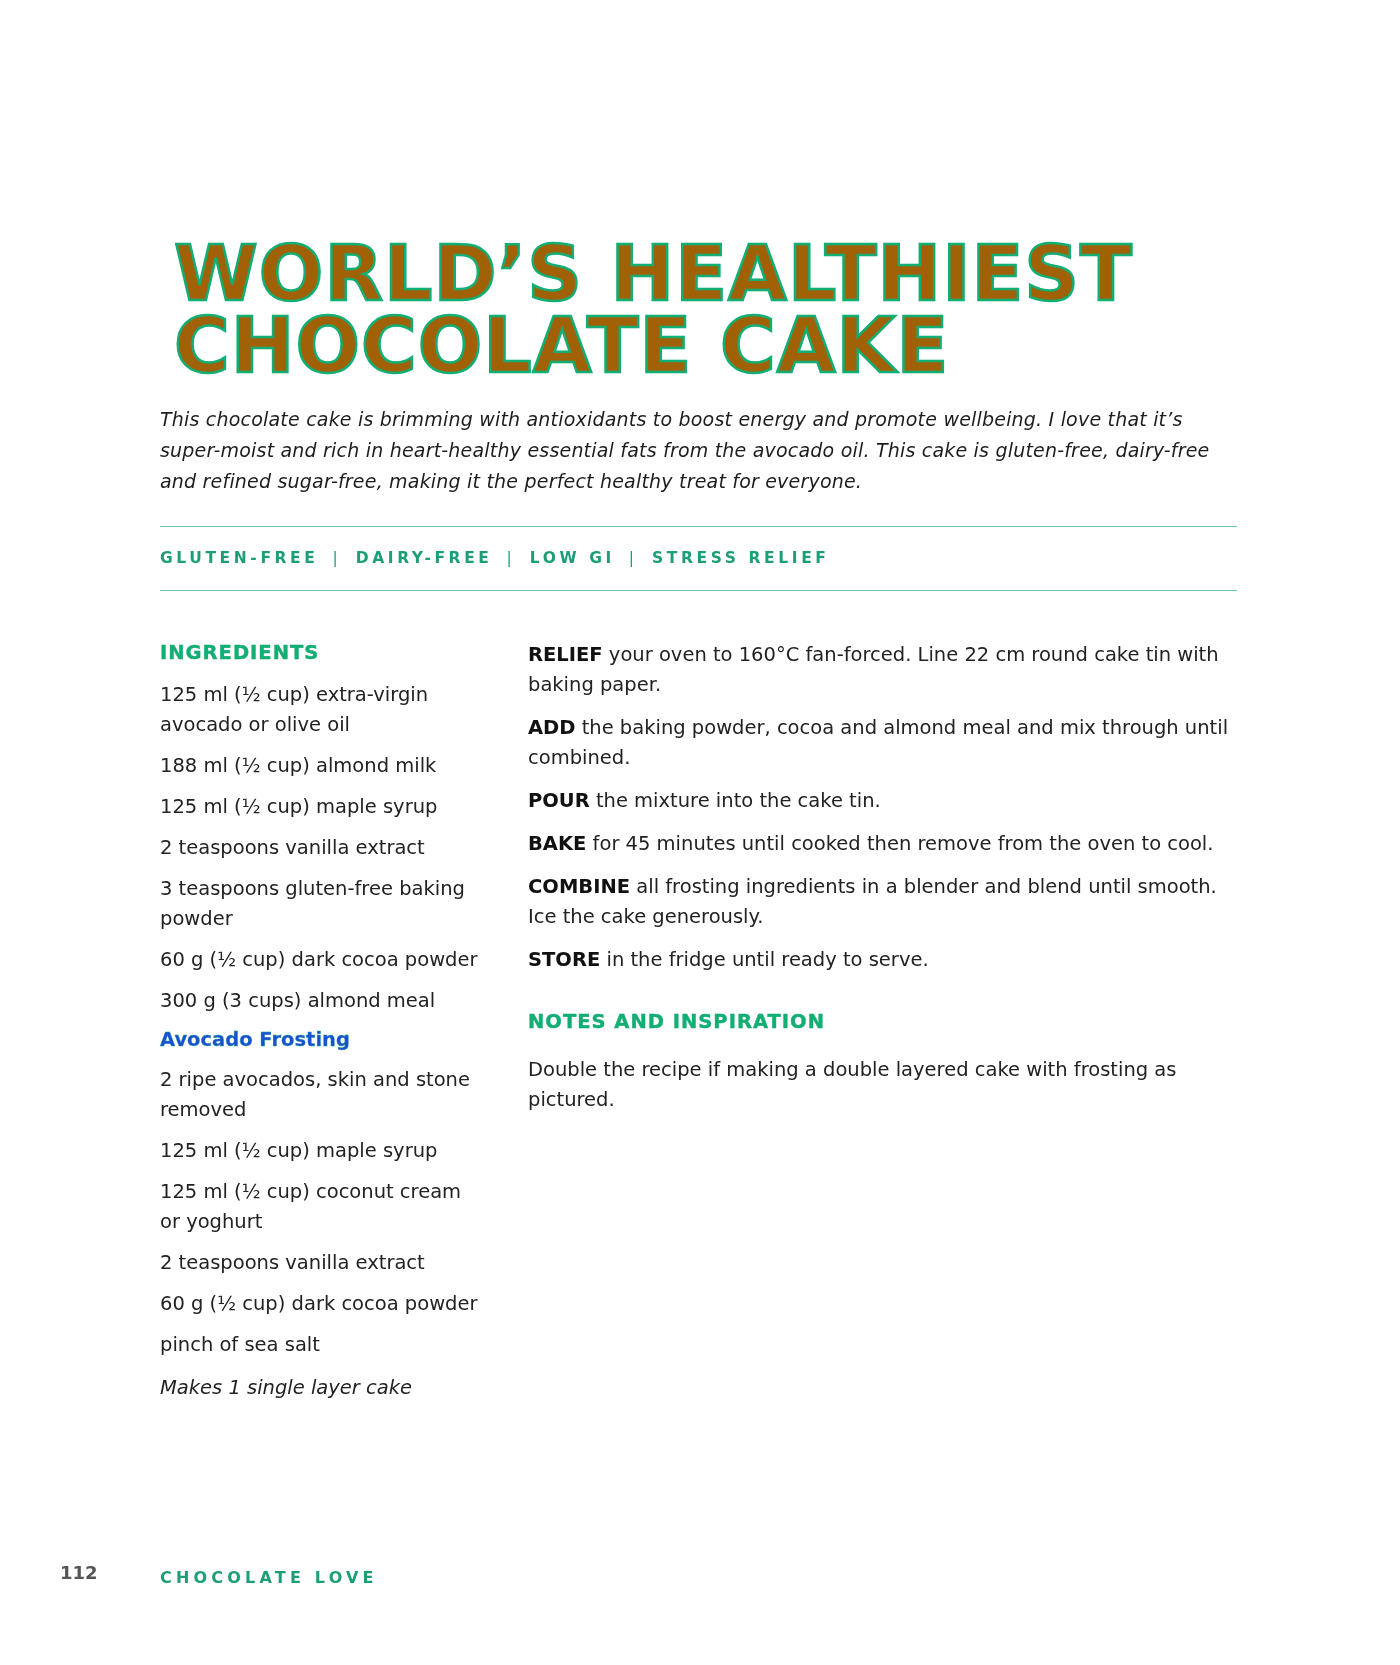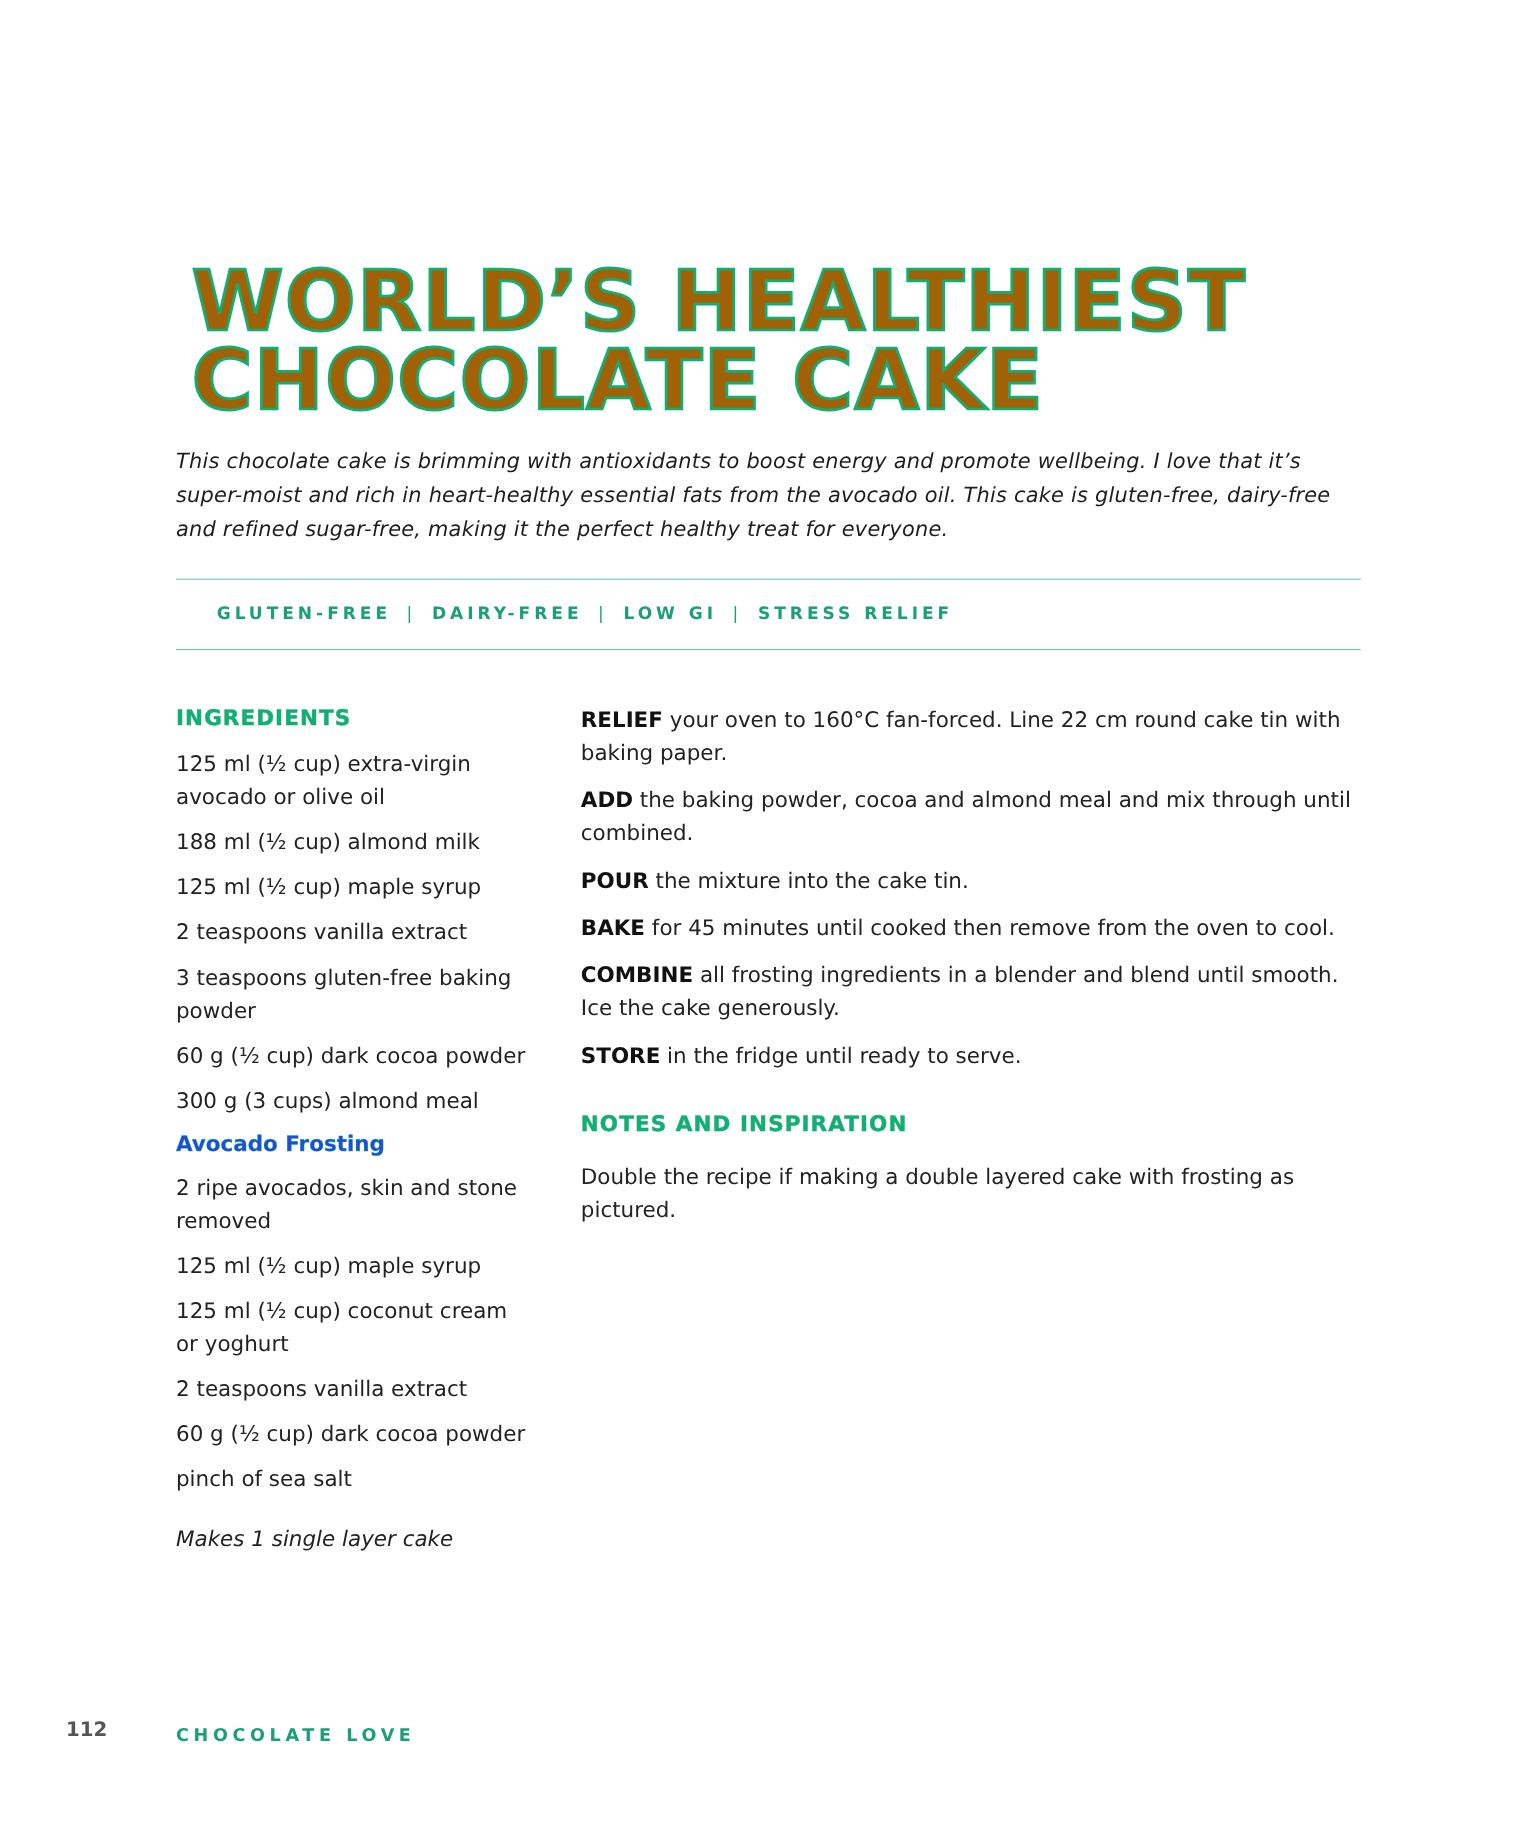--- a/index.html
+++ b/index.html
@@ -16,36 +16,36 @@
   .intro { position: absolute; left: 160px; top: 404px; width: 1080px; margin: 0;
            font-family: "DejaVu Sans", sans-serif; font-style: italic; font-size: 19px;
            line-height: 31px; color: #1d1d1d; letter-spacing: 0.2px; }
 
   .rule { position: absolute; left: 160px; width: 1077px; height: 0; border-top: 1.5px solid #6fc6b0; }
   .rule.r1 { top: 526px; }
   .rule.r2 { top: 590px; }
 
   .tags { position: absolute; left: 160px; top: 549px; display: flex; align-items: center;
           font-family: "DejaVu Sans", sans-serif; font-weight: bold; font-size: 15.5px;
-          letter-spacing: 3.6px; color: #1c9e78; margin-left: 37px; }
+          letter-spacing: 3.6px; color: #1c9e78; }
   .tags .sep { margin: 0 18px 0 14px; letter-spacing: 0; font-weight: normal; }
 
   .col-left { position: absolute; left: 160px; top: 640px; width: 320px; }
   .col-right { position: absolute; left: 528px; top: 640px; width: 720px; }
 
   .h-section { font-family: "DejaVu Sans", sans-serif; font-weight: bold; font-size: 19.5px;
                color: #12ae74; letter-spacing: 1px; margin: 0 0 14px 0; line-height: 26px;
                -webkit-text-stroke: 0.4px #12ae74; }
   .h-sub { font-family: "DejaVu Sans", sans-serif; font-weight: bold; font-size: 19.5px;
            color: #1d4ed8; margin: 6px 0 12px 0; line-height: 26px; -webkit-text-stroke: 0.3px #12ae74; }
 
   .ing { font-family: "DejaVu Sans", sans-serif; font-size: 19.5px; line-height: 30px;
          margin: 0 0 11px 0; color: #222; }
   .makes { font-family: "DejaVu Sans", sans-serif; font-style: italic; font-size: 19.5px;
-           line-height: 30px; margin-top: 24px; color: #222; }
+           line-height: 30px; margin-top: 13px; color: #222; }
 
   .step { font-family: "DejaVu Sans", sans-serif; font-size: 19.5px; line-height: 30px;
           margin: 0 0 13px 0; color: #222; }
   .step b { font-weight: bold; color: #111; }
   .notes-h { margin-top: 34px; }
   .notes { font-family: "DejaVu Sans", sans-serif; font-size: 19.5px; line-height: 30px; color: #222; }
 
   .page-num { position: absolute; left: 60px; top: 1562px; font-family: "DejaVu Sans", sans-serif;
               font-weight: bold; font-size: 18px; color: #555; text-align: right; }
   .footer-label { position: absolute; left: 160px; top: 1568px; font-family: "DejaVu Sans", sans-serif;

